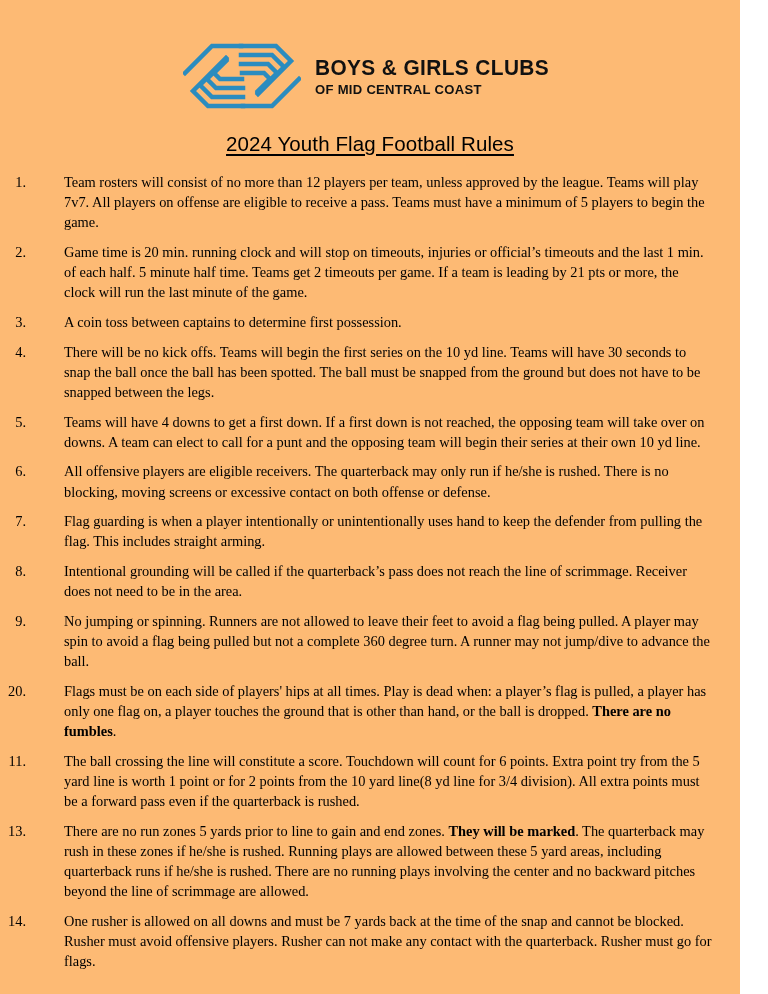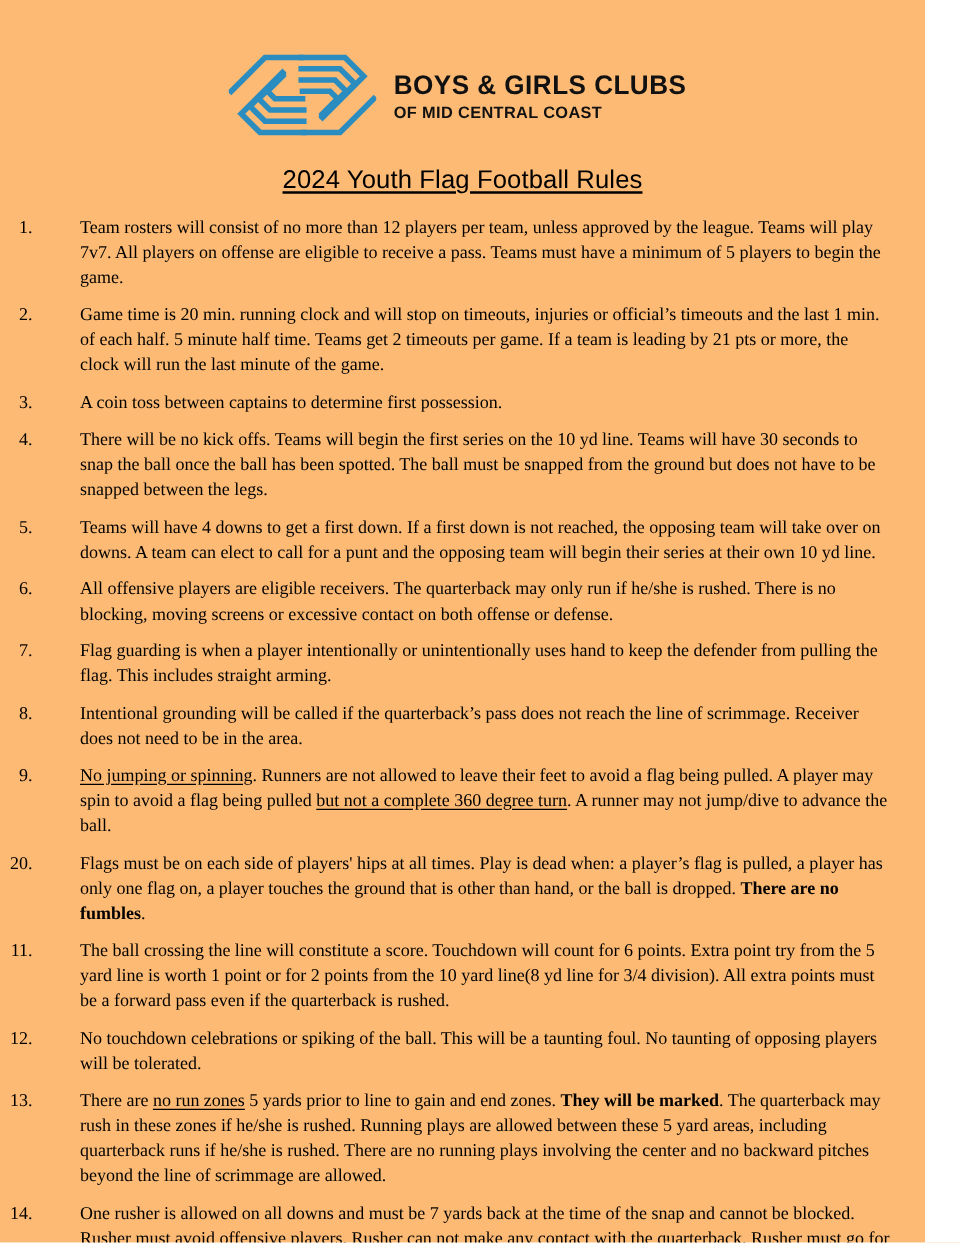--- a/index.html
+++ b/index.html
@@ -104,21 +104,21 @@
     top: 0;
     width: 26px;
     text-align: right;
     font-size: 14.4px;
     line-height: 1.40;
   }
   .rule-body {
     display: block;
     margin-left: 26px;
   }
-  .u { text-decoration: underline; text-underline-offset: 1.5px; }
+  .u { text-underline-offset: 1.5px; }
   .bu { font-weight: bold; text-underline-offset: 1.5px; }
 </style>
 </head>
 <body>
 
 <div class="page">
 
   <div class="header">
     <svg class="logo-mark" viewBox="0 0 236 144" aria-hidden="true">
       <g fill="none" stroke="#2b8cbf" stroke-width="9" stroke-linecap="square" stroke-linejoin="miter">
@@ -184,24 +184,20 @@
       </li>
       <li class="rule-item">
         <span class="rule-num">20.</span>
         <span class="rule-body"><span>Flags must be on each side of players' hips at all times.  Play is dead when: a player’s flag is pulled, a player has only one flag on, a player touches the ground that is other than hand, or the ball is dropped.  </span><span class="bu">There are no fumbles</span><span>.</span></span>
       </li>
       <li class="rule-item">
         <span class="rule-num">11.</span>
         <span class="rule-body"><span>The ball crossing the line will constitute a score.  Touchdown will count for 6 points.  Extra point try from the 5 yard line is worth 1 point or for 2 points from the 10 yard line(8 yd line for 3/4 division).  All extra points must be a forward pass even if the quarterback is rushed.</span></span>
       </li>
       <li class="rule-item">
-        <span class="rule-num">12.</span>
-        <span class="rule-body"><span>No touchdown celebrations or spiking of the ball.  This will be a taunting foul.  No taunting of opposing players will be tolerated.</span></span>
-      </li>
-      <li class="rule-item">
         <span class="rule-num">13.</span>
         <span class="rule-body"><span>There are </span><span class="u">no run zones</span><span> 5 yards prior to line to gain and end zones.  </span><span class="bu">They will be marked</span><span>.  The quarterback may rush in these zones if he/she is rushed.  Running plays are allowed between these 5 yard areas, including quarterback runs if he/she is rushed.  There are no running plays involving the center and no backward pitches beyond the line of scrimmage are allowed.</span></span>
       </li>
       <li class="rule-item">
         <span class="rule-num">14.</span>
         <span class="rule-body"><span>One rusher is allowed on all downs and must be 7 yards back at the time of the snap and cannot be blocked.  Rusher must avoid offensive players.  Rusher can not make any contact with the quarterback.  Rusher must go for flags.</span></span>
       </li>
     </ol>
 
 </div>

